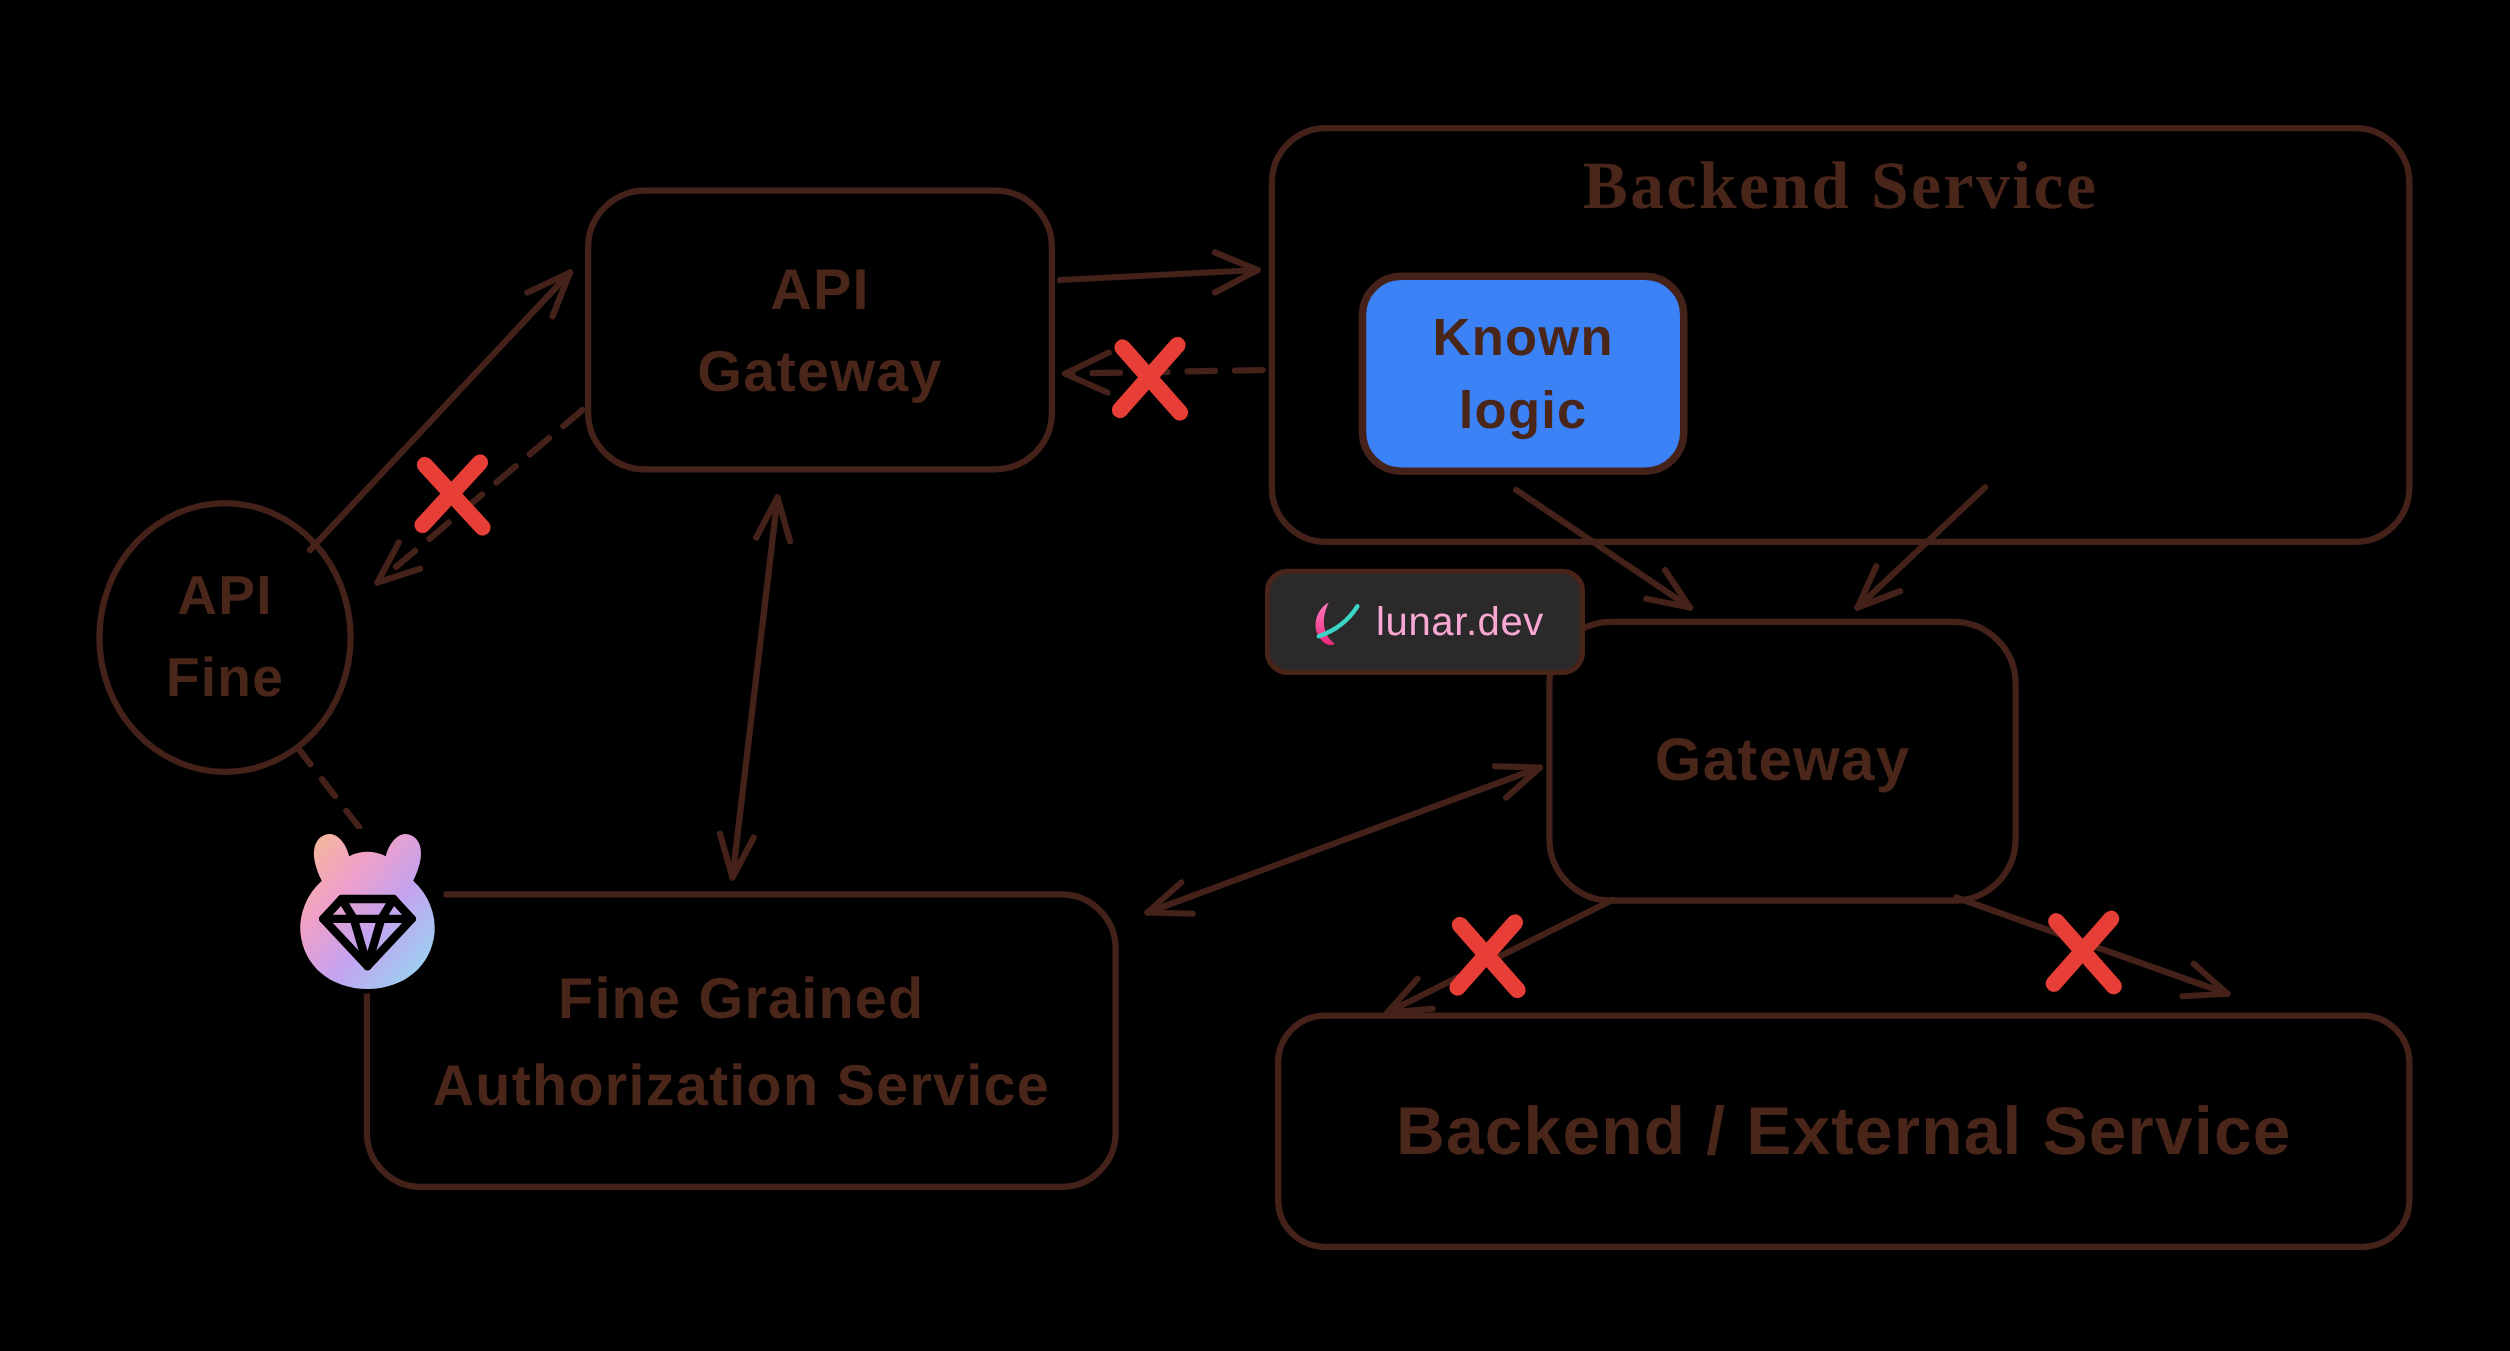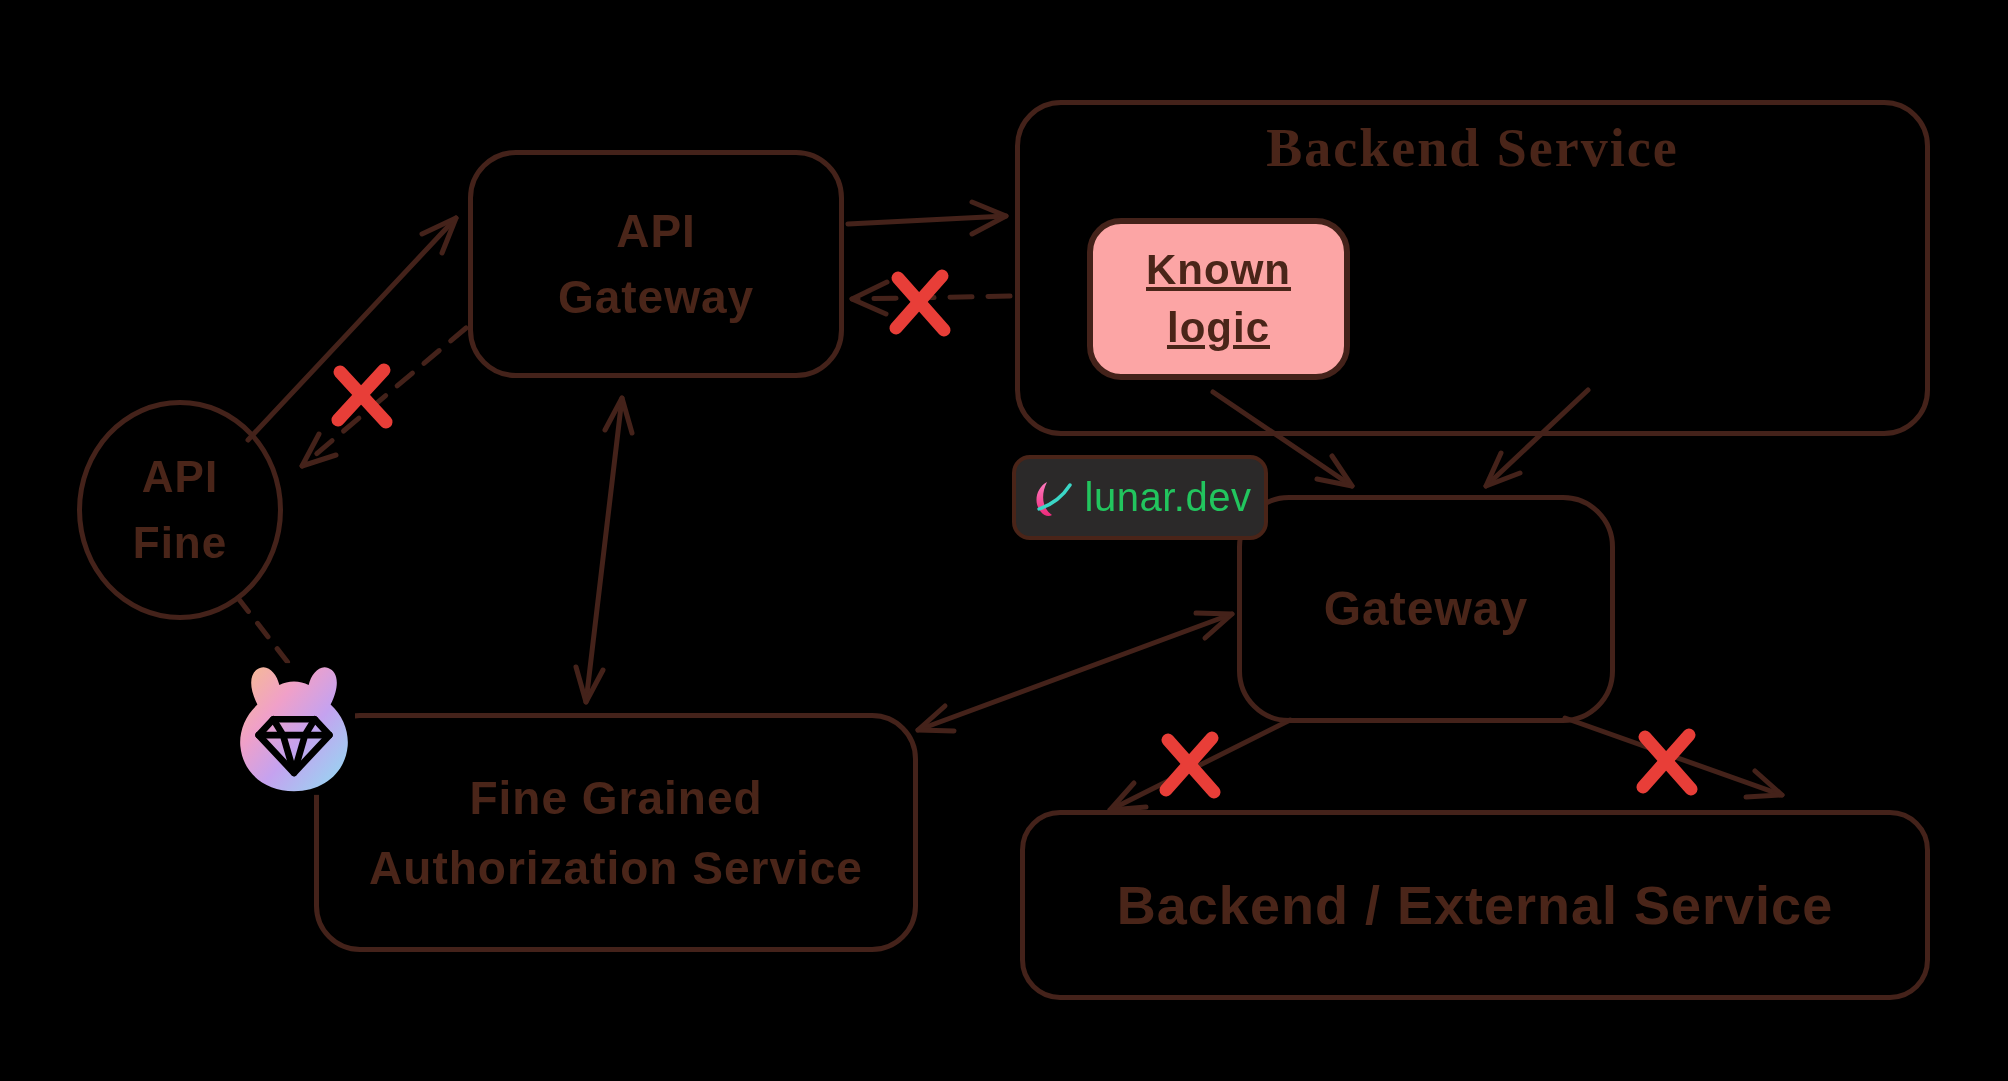--- a/index.html
+++ b/index.html
@@ -19,39 +19,39 @@
     background:transparent;
     display:flex;flex-direction:column;
     align-items:center;justify-content:center;
     text-align:center;
     box-sizing:border-box;
     z-index:2;
     letter-spacing:1px;
   }
   .node .ln{display:block;}
   .circle{border-radius:50%;}
-  .cream{background:#fca5a5;border-width:6px;text-decoration:underline;}
+  .cream{background:#3b82f6;border-width:6px;}
   .container-title{
     position:absolute;left:0;right:0;top:12px;
     text-align:center;font-size:54px;letter-spacing:2px;font-family:Liberation Serif, serif;
   }
   .fs44{font-size:44px;line-height:66px;}
   .fs46{font-size:46px;line-height:66px;}
   .fs42{font-size:42px;line-height:58px;}
   .fs48{font-size:48px;line-height:72px;}
   .fs50{font-size:46px;line-height:70px;}
   .fs54{font-size:54px;line-height:60px;}
   #lunar-badge{
     position:absolute;left:1012px;top:455px;width:256px;height:85px;
     background:#2b2929;border:4px solid #4a2418;border-radius:18px;
     display:flex;align-items:center;justify-content:center;gap:10px;
     z-index:4;box-sizing:border-box;
   }
   #lunar-badge .badge-text{
-    color:#22c55e;font-size:40px;font-weight:400;letter-spacing:0.5px;
+    color:#f9a8d4;font-size:32px;font-weight:400;letter-spacing:0.5px;
     font-family:"Liberation Sans",sans-serif;
   }
   #authz-icon{
     position:absolute;left:233px;top:663px;width:122px;height:132px;z-index:4;
   }
   svg{display:block;}
 </style>
 </head>
 <body>
 
@@ -151,21 +151,21 @@
 
   <div class="node cream fs42" style="left:1087px;top:218px;width:263px;height:162px;border-radius:34px;z-index:3;">
     <span class="ln">Known logic</span>
   </div>
 
 
   <div class="node fs48" style="left:1237px;top:495px;width:378px;height:228px;border-radius:52px;">
     <span class="ln">Gateway</span>
   </div>
 
-  <div class="node fs50" style="left:314px;top:713px;width:604px;height:239px;border-radius:46px;">
+  <div class="node fs50" style="left:291px;top:713px;width:604px;height:239px;border-radius:46px;">
     <span class="ln">Fine Grained</span>
     <span class="ln">Authorization Service</span>
   </div>
 
   <div class="node fs54" style="left:1020px;top:810px;width:910px;height:190px;border-radius:40px;">
     <span class="ln">Backend / External Service</span>
   </div>
 
   <div id="lunar-badge">
     <span>

